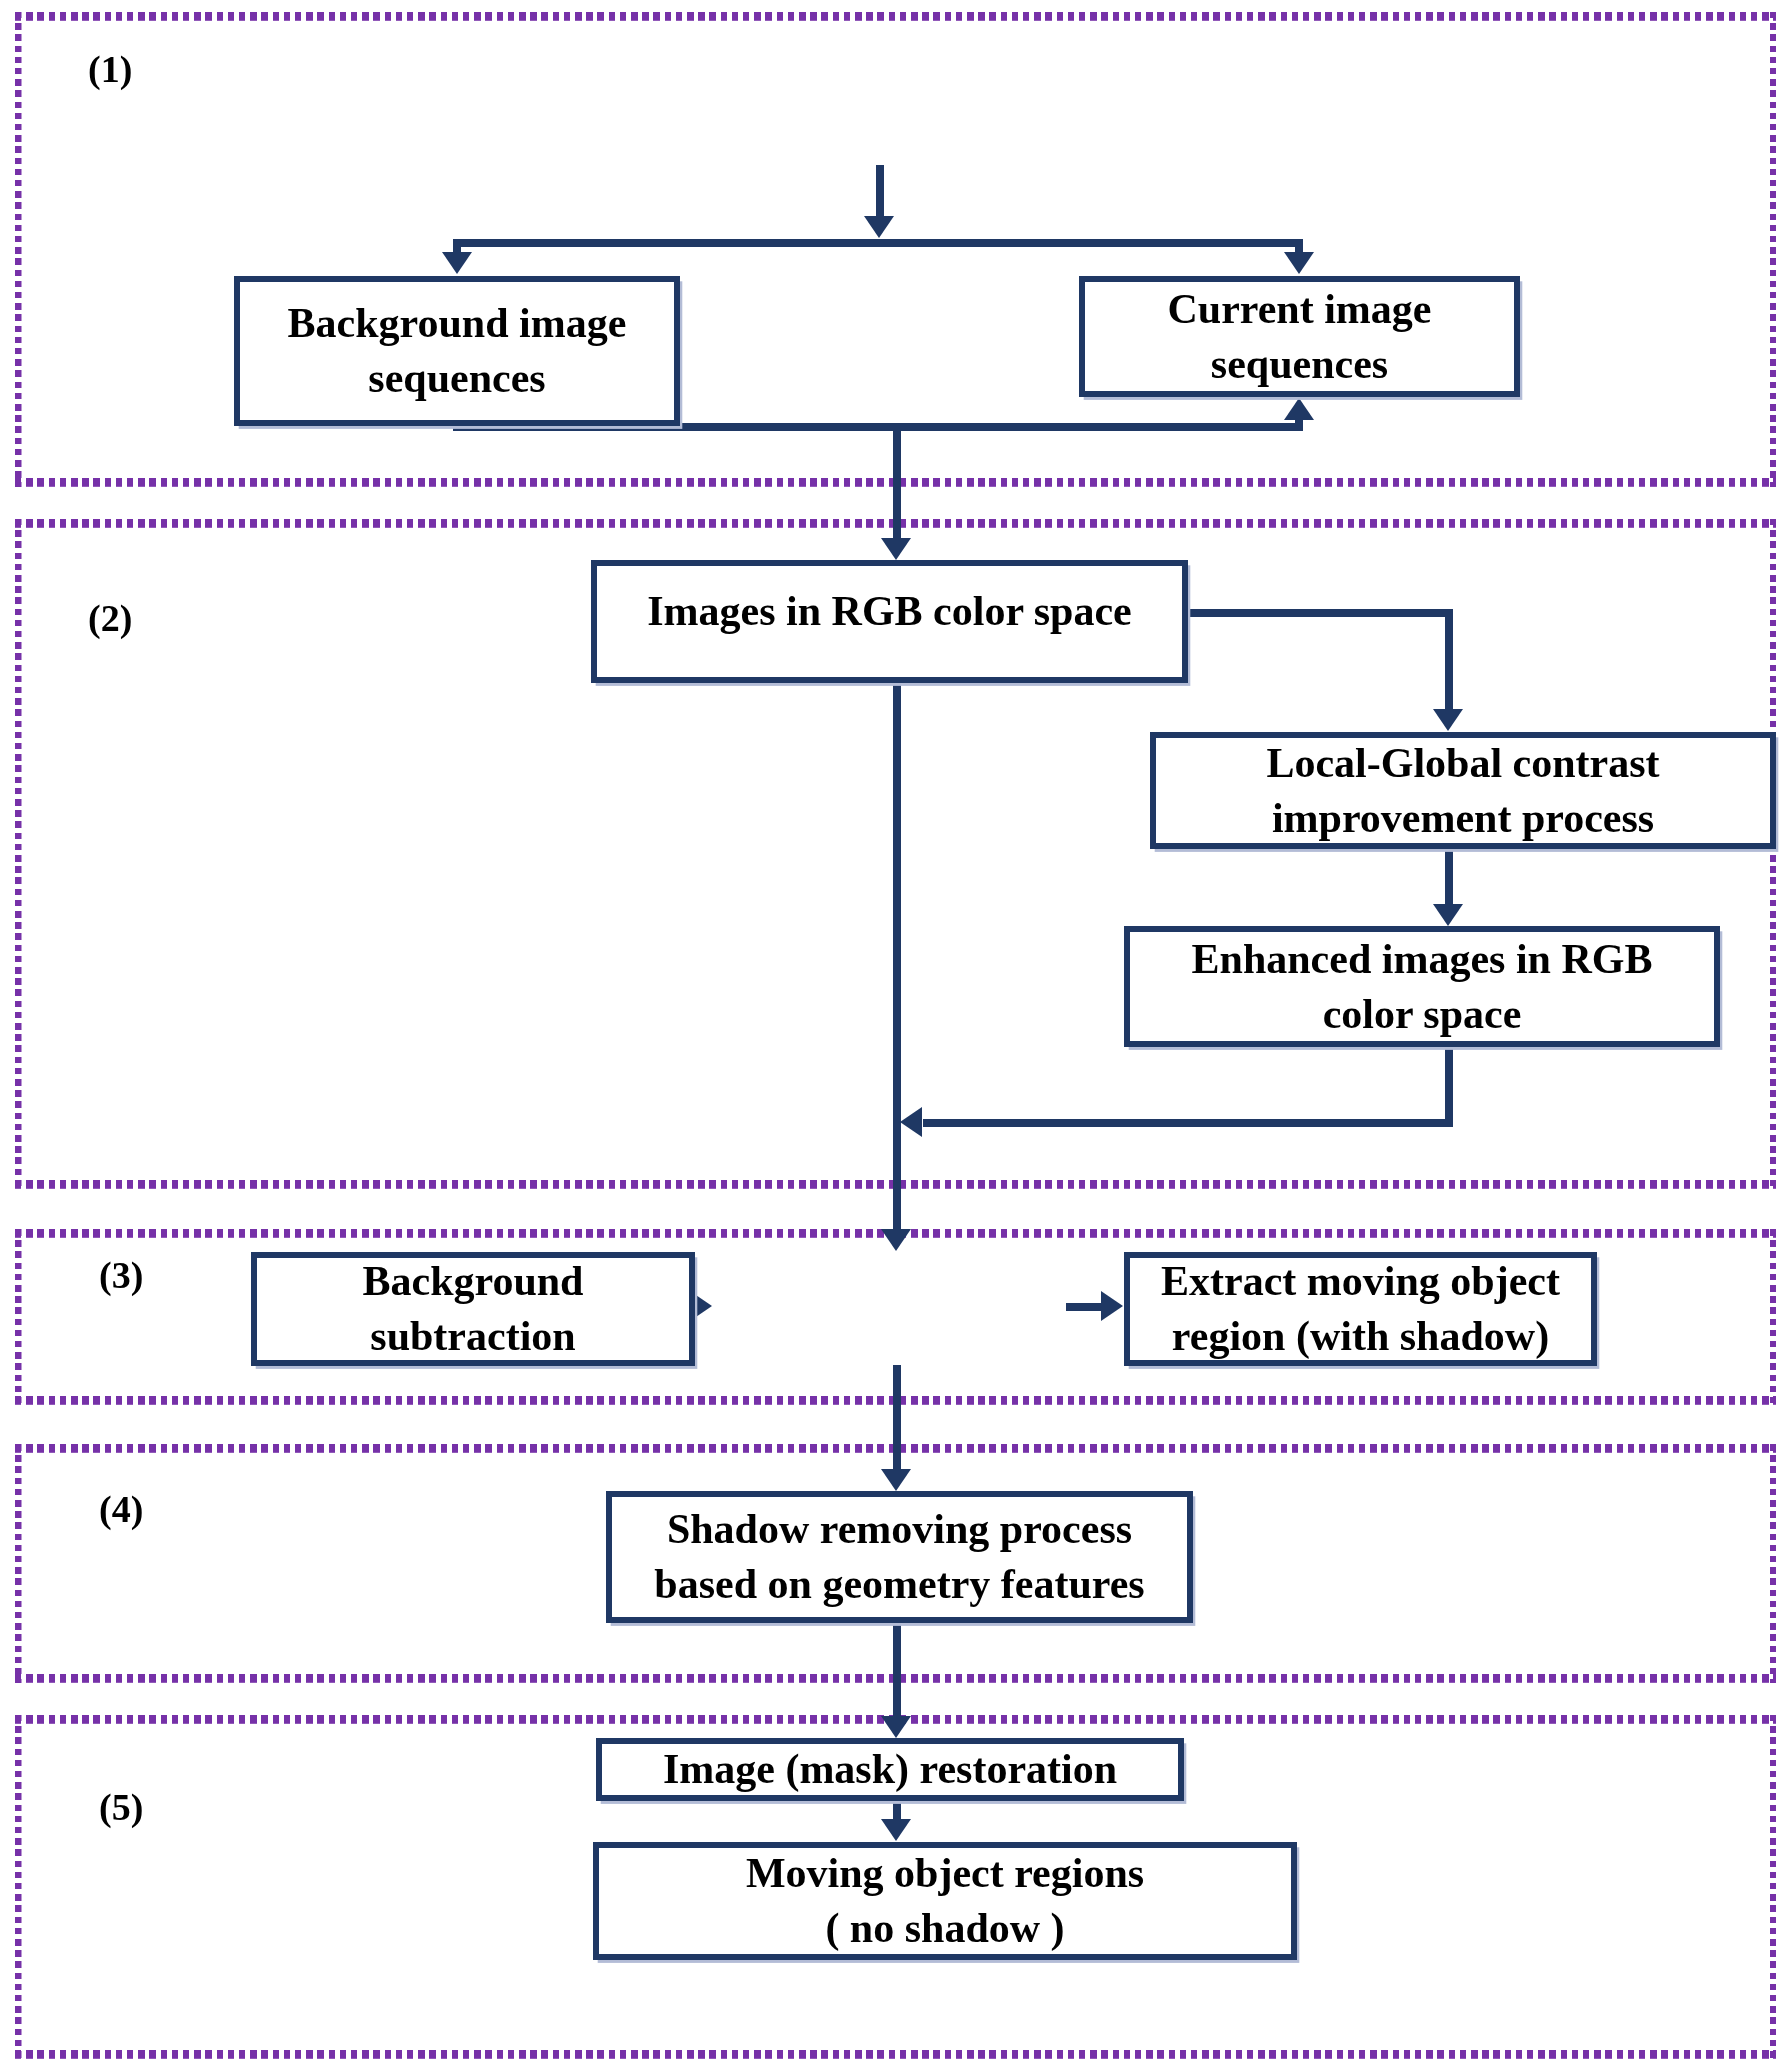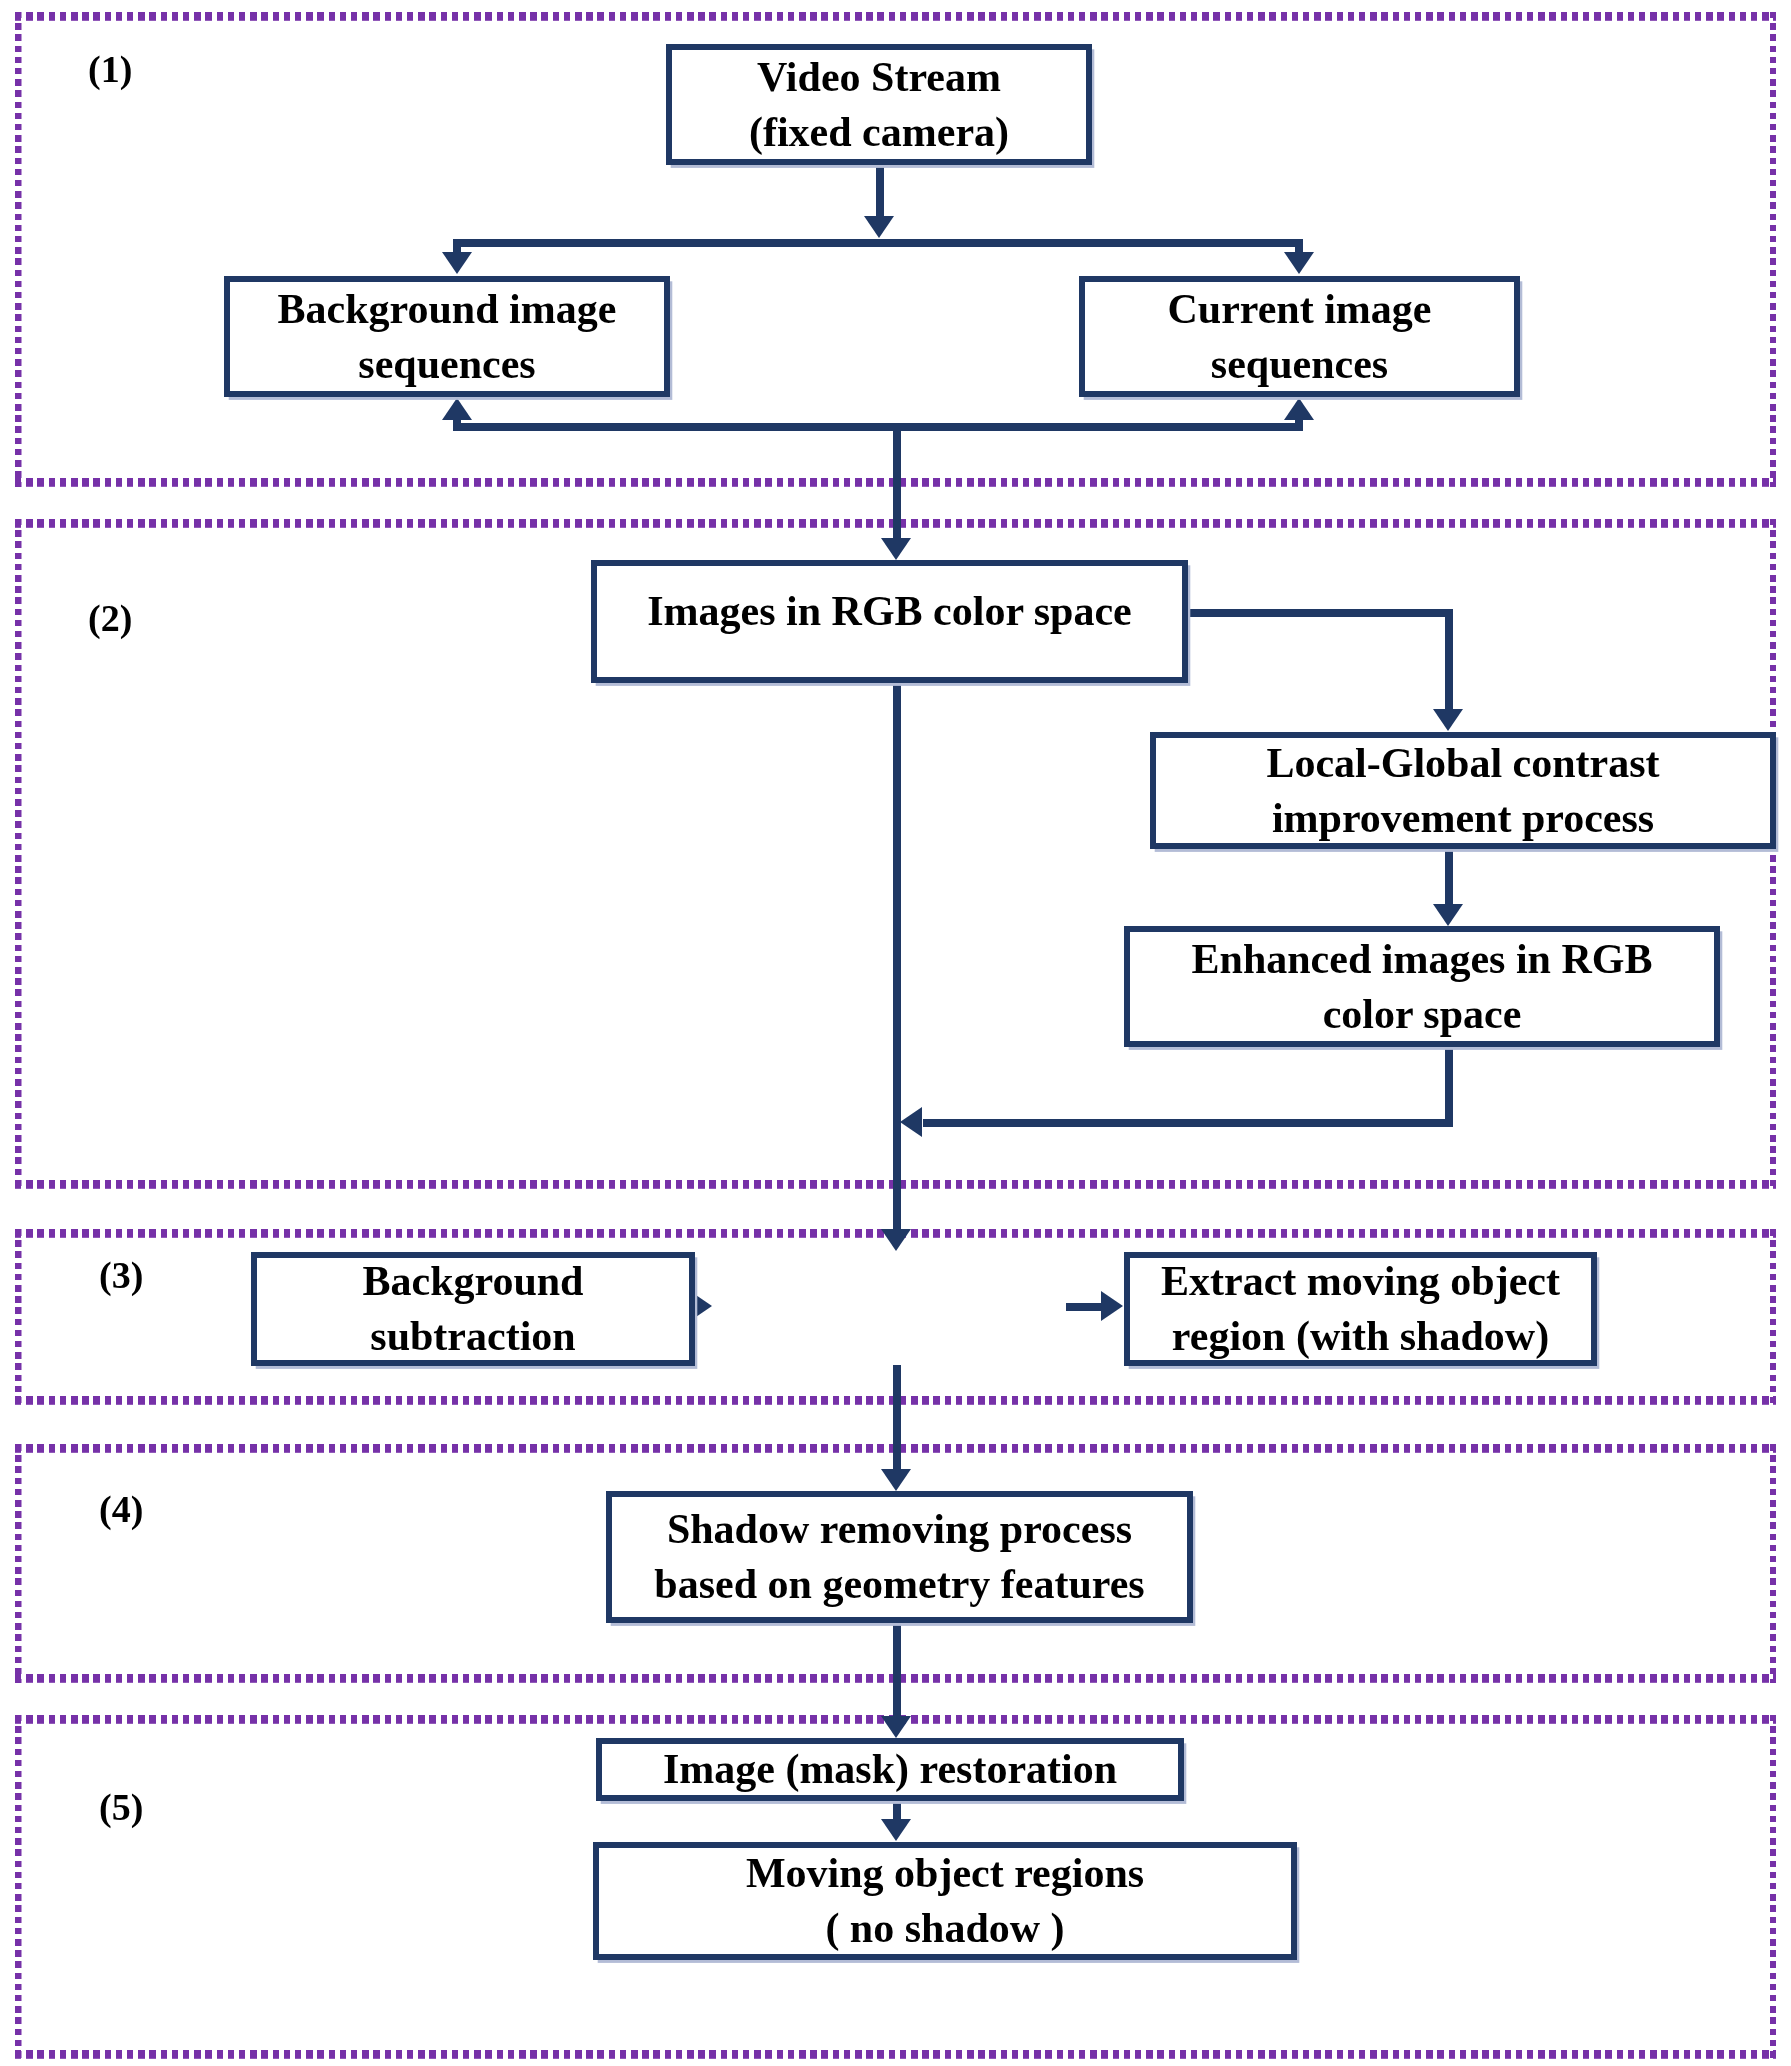--- a/index.html
+++ b/index.html
@@ -48,21 +48,21 @@
     position:absolute;box-sizing:border-box;
     background:var(--paper);
     border:6.5px solid var(--navy);
     box-shadow:3.5px 4.1px 0 -1.2px #b3bcd6;
     display:flex;align-items:center;justify-content:center;
     text-align:center;color:var(--ink);
     font-weight:bold;font-size:42px;line-height:55px;
     white-space:pre-line;
   }
   #n-video {left:666px;top:44px;  width:426px; height:121px}
-  #n-bgseq {left:224px; top:276px; width:446px; height:121px}
+  #n-bgseq {left:234px; top:276px; width:446px; height:150px}
   #n-curseq{left:1079px;top:276px; width:441px; height:121px}
   #n-rgb   {left:591px;top:560px; width:597px;height:123px;align-items:flex-start;padding-top:18px}
   #n-lg    {left:1150px;top:732px;width:626px;height:117px}
   #n-enh   {left:1124px;top:926px;width:596px;height:121px}
   #n-bgsub {left:251px; top:1252px;width:444px; height:114px}
   #n-med   {left:712px;top:1252px;width:354px; height:114px}
   #n-ext   {left:1124px;top:1252px;width:473px; height:114px}
   #n-shadow{left:606px;top:1491px;width:587px; height:132px}
   #n-mask  {left:596px;top:1738px;width:588px; height:63px}
   #n-moving{left:593px;top:1842px;width:704px;height:118px}
@@ -160,22 +160,20 @@
   <div class="line" id="a9h"></div>
   <div class="ah right" id="a9a"></div>
 
   <div class="line" id="a10v"></div>
   <div class="ah down" id="a10a"></div>
   <div class="line" id="a11v"></div>
   <div class="ah down" id="a11a"></div>
   <div class="line" id="a12v"></div>
   <div class="ah down" id="a12a"></div>
 
-  <div class="node" id="n-video">Video Stream
-(fixed camera)</div>
   <div class="node" id="n-bgseq">Background image
 sequences</div>
   <div class="node" id="n-curseq">Current image
 sequences</div>
   <div class="node" id="n-rgb">Images in RGB color space</div>
   <div class="node" id="n-lg">Local-Global contrast
 improvement process</div>
   <div class="node" id="n-enh">Enhanced images in RGB
 color space</div>
   <div class="node" id="n-bgsub">Background

